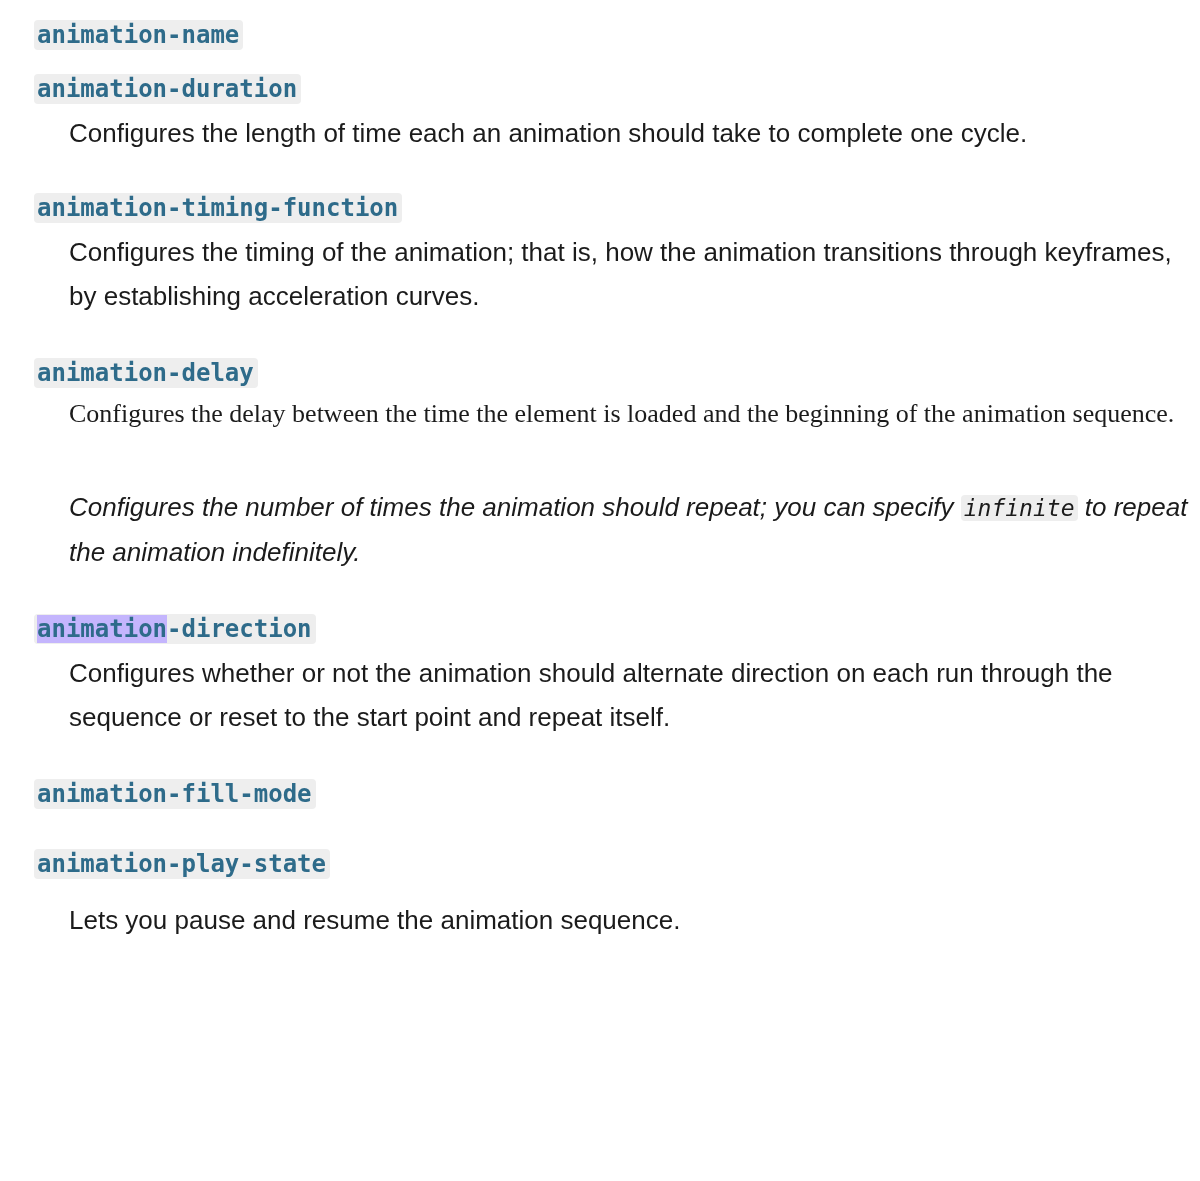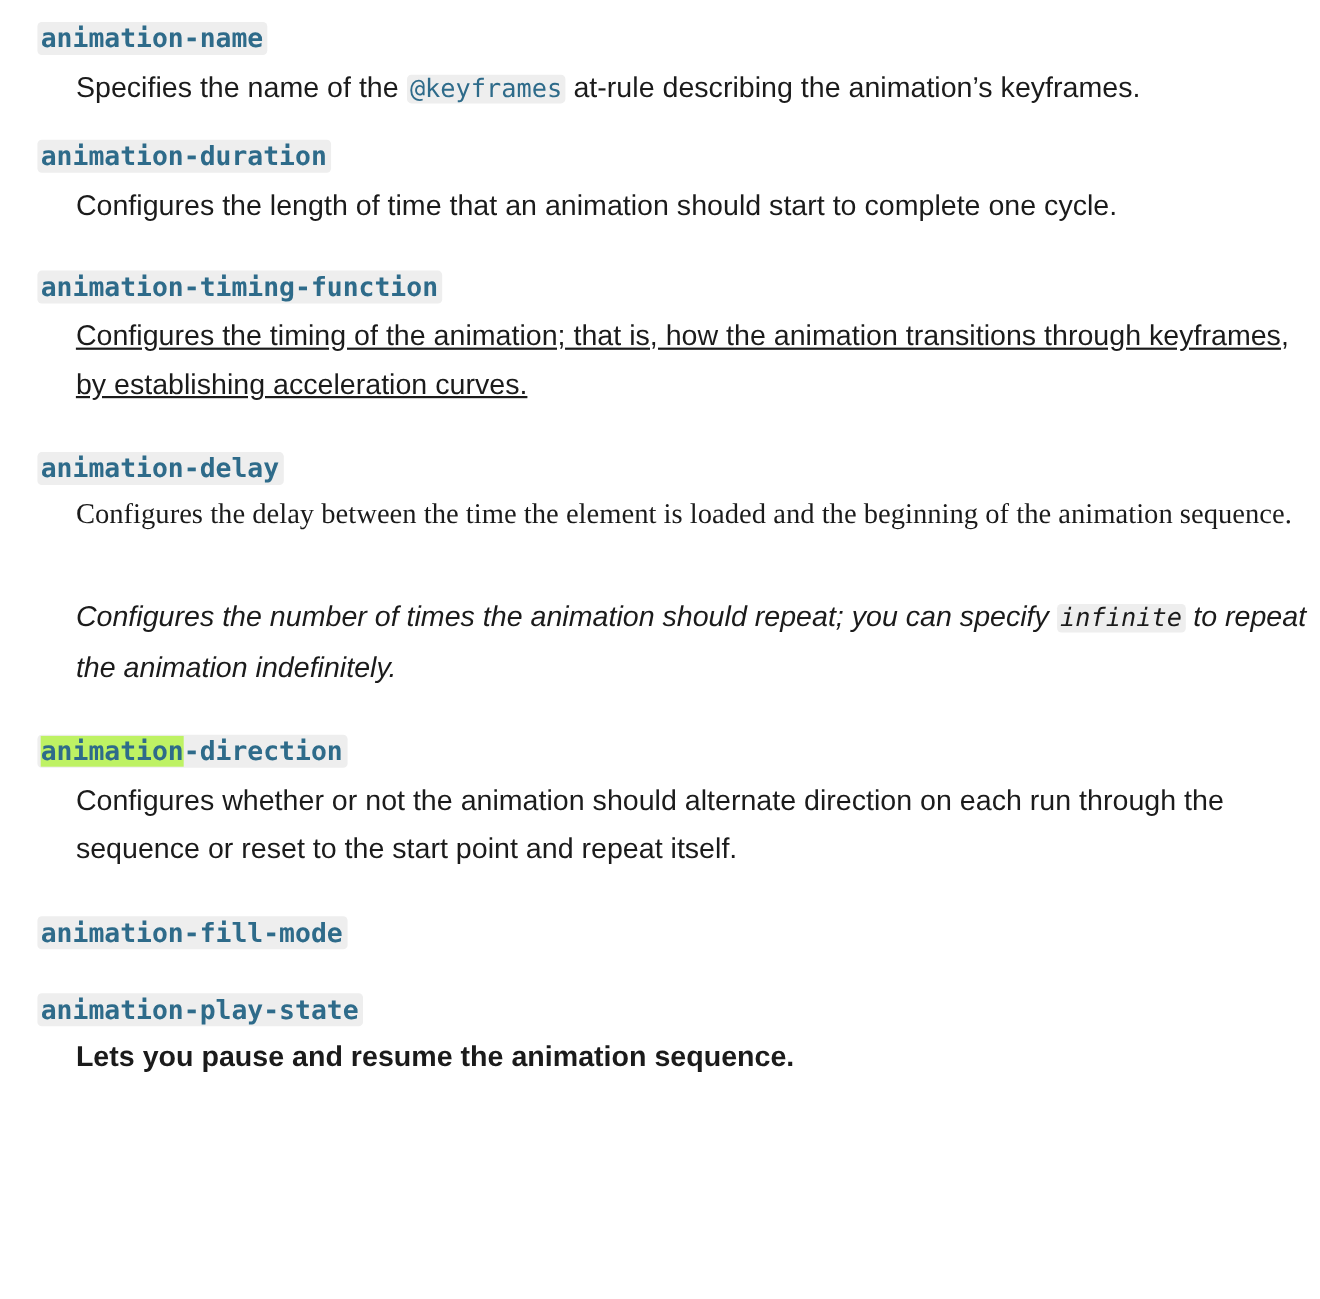--- a/index.html
+++ b/index.html
@@ -4,46 +4,45 @@
 <style>
   html, body { margin:0; padding:0; background:#ffffff; }
   body { width:1200px; height:1181px; overflow:hidden; font-family:"Liberation Sans", sans-serif; color:#1b1b1b; }
   .doc { position:relative; padding:0 0 0 34px; }
   .entry { position:relative; }
   .term {
     display:inline-block; font-family:"DejaVu Sans Mono", monospace; font-weight:bold;
     font-size:24px; color:#2e6b8a; background:#eeeeee; border-radius:4px;
     padding:0 4px 0 3px; line-height:30px;
   }
-  .term .hl { background:#bef264; }
+  .term .hl { background:#c4b5fd; }
   .desc { margin:0 0 0 35px; font-size:26px; line-height:44px; color:#1b1b1b; width:1120px; }
   .code-inline {
     font-family:"DejaVu Sans Mono", monospace; font-size:23px; background:#eeeeee;
     border-radius:4px; padding:0 3px; color:#1b1b1b;
   }
   .code-link { color:#2e6b8a; }
 </style>
 </head>
 <body>
 
 <div class="doc">
 
   <div class="entry" style="top:20px;">
     <code class="term">animation-name</code>
-    <p class="desc" style="margin-top:7px;"><span>Specifies the name of the </span><code class="code-inline code-link">@keyframes</code><span> at-rule describing the animation’s keyframes.</span></p>
   </div>
 
   <div class="entry" style="top:44px;">
     <code class="term">animation-duration</code>
-    <p class="desc" style="margin-top:7px;">Configures the length of time that an animation should start to complete one cycle.</p>
+    <p class="desc" style="margin-top:7px;">Configures the length of time each an animation should take to complete one cycle.</p>
   </div>
 
   <div class="entry" style="top:82px;">
     <code class="term">animation-timing-function</code>
-    <p class="desc" style="margin-top:7px;text-decoration:underline;">Configures the timing of the animation; that is, how the animation transitions through keyframes, by establishing acceleration curves.</p>
+    <p class="desc" style="margin-top:7px;">Configures the timing of the animation; that is, how the animation transitions through keyframes, by establishing acceleration curves.</p>
   </div>
 
   <div class="entry" style="top:122px;">
     <code class="term">animation-delay</code>
     <p class="desc" style="margin-top:4px;font-family:Liberation Serif, serif;">Configures the delay between the time the element is loaded and the beginning of the animation sequence.</p>
   </div>
 
   <div class="entry" style="top:164px;">
     <p class="desc" style="margin-top:7px;font-style:italic;"><span>Configures the number of times the animation should repeat; you can specify </span><code class="code-inline">infinite</code><span> to repeat the animation indefinitely.</span></p>
   </div>
@@ -52,16 +51,16 @@
     <code class="term"><span class="hl">animation</span><span>-direction</span></code>
     <p class="desc" style="margin-top:7px;">Configures whether or not the animation should alternate direction on each run through the sequence or reset to the start point and repeat itself.</p>
   </div>
 
   <div class="entry" style="top:244px;">
     <code class="term">animation-fill-mode</code>
   </div>
 
   <div class="entry" style="top:284px;">
     <code class="term">animation-play-state</code>
-    <p class="desc" style="margin-top:5px;font-weight:bold;">Lets you pause and resume the animation sequence.</p>
+    <p class="desc" style="margin-top:19px;">Lets you pause and resume the animation sequence.</p>
   </div>
 
 </div>
 
 </body></html>

